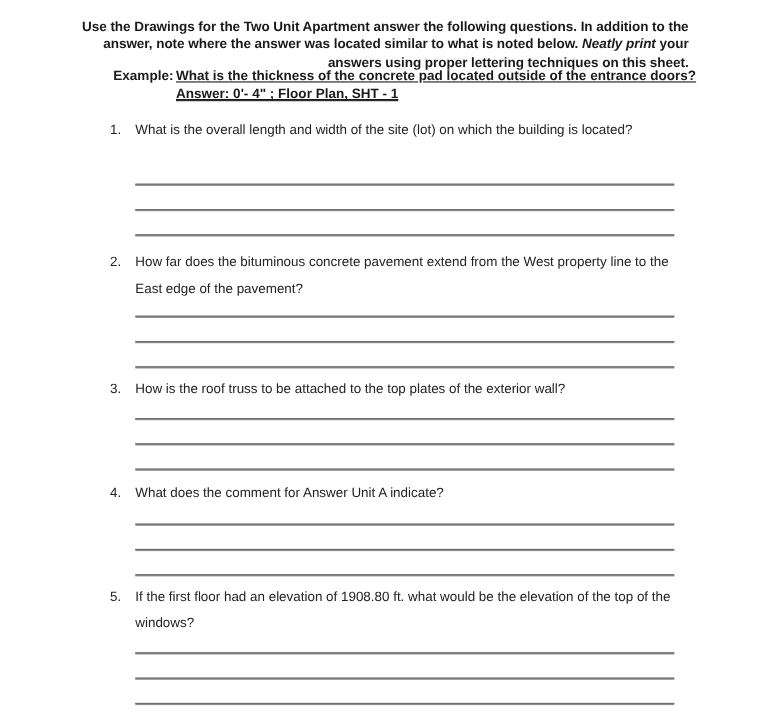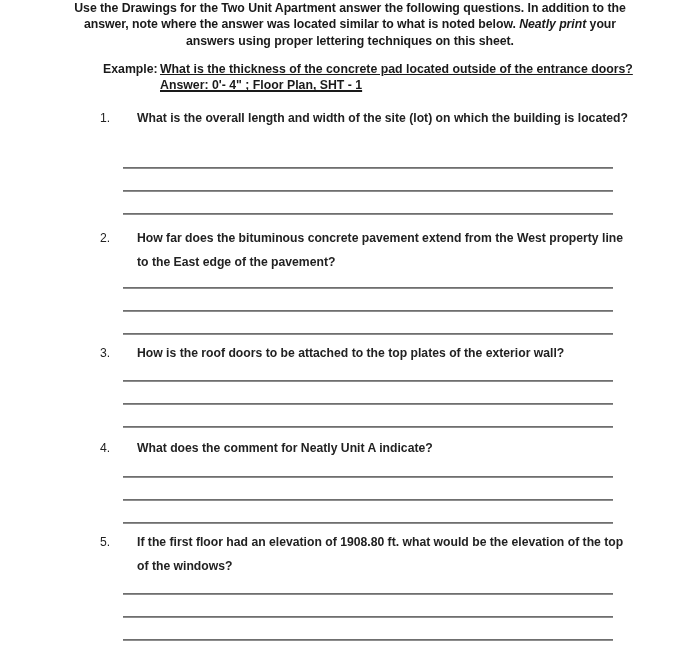--- a/index.html
+++ b/index.html
@@ -20,27 +20,27 @@
     position: relative;
     width: 700px;
     height: 654px;
     box-sizing: border-box;
   }
 
   
   .instructions {
     position: absolute;
     left: 74px;
-    top: 0;
+    top: 16px;
     width: 552px;
     font-size: 12.3px;
     font-weight: bold;
     line-height: 16.4px;
     letter-spacing: -0.05px;
-    text-align: center;
+    text-align: right;
   }
   .instructions .em {
     font-style: italic;
     font-weight: bold;
   }
 
   
   .example-row {
     position: absolute;
     left: 87px;
@@ -81,23 +81,22 @@
   }
   .q-num {
     position: absolute;
     left: 0px;
     top: 0px;
     width: 23px;
     text-align: left;
   }
   .q-text {
     display: block;
-    margin-left: 37px;
+    margin-left: 23px;
     width: 494px;
-    font-weight: bold;
   }
 
   
   .answer-lines {
     position: absolute;
     left: 123px;
     width: 490px;
   }
   .rule {
     position: absolute;
@@ -136,31 +135,31 @@
     <span class="q-text">How far does the bituminous concrete pavement extend from the West property line to the East edge of the pavement?</span>
   </div>
   <div class="answer-lines" style="top:287px;">
     <div class="rule" style="top:0px;"></div>
     <div class="rule" style="top:23px;"></div>
     <div class="rule" style="top:46px;"></div>
   </div>
 
   <div class="question" style="top:342px;">
     <span class="q-num">3.</span>
-    <span class="q-text">How is the roof doors to be attached to the top plates of the exterior wall?</span>
+    <span class="q-text">How is the roof truss to be attached to the top plates of the exterior wall?</span>
   </div>
   <div class="answer-lines" style="top:380px;">
     <div class="rule" style="top:0px;"></div>
     <div class="rule" style="top:23px;"></div>
     <div class="rule" style="top:46px;"></div>
   </div>
 
   <div class="question" style="top:437px;">
     <span class="q-num">4.</span>
-    <span class="q-text">What does the comment for Neatly Unit A indicate?</span>
+    <span class="q-text">What does the comment for Answer Unit A indicate?</span>
   </div>
   <div class="answer-lines" style="top:476px;">
     <div class="rule" style="top:0px;"></div>
     <div class="rule" style="top:23px;"></div>
     <div class="rule" style="top:46px;"></div>
   </div>
 
   <div class="question" style="top:531px;">
     <span class="q-num">5.</span>
     <span class="q-text">If the first floor had an elevation of 1908.80 ft. what would be the elevation of the top of the windows?</span>

